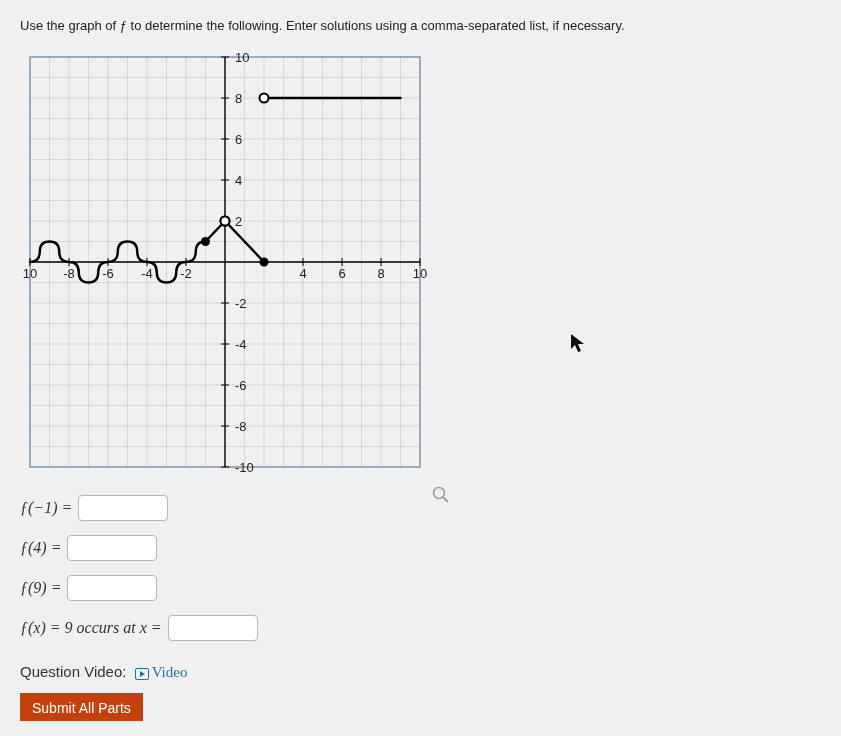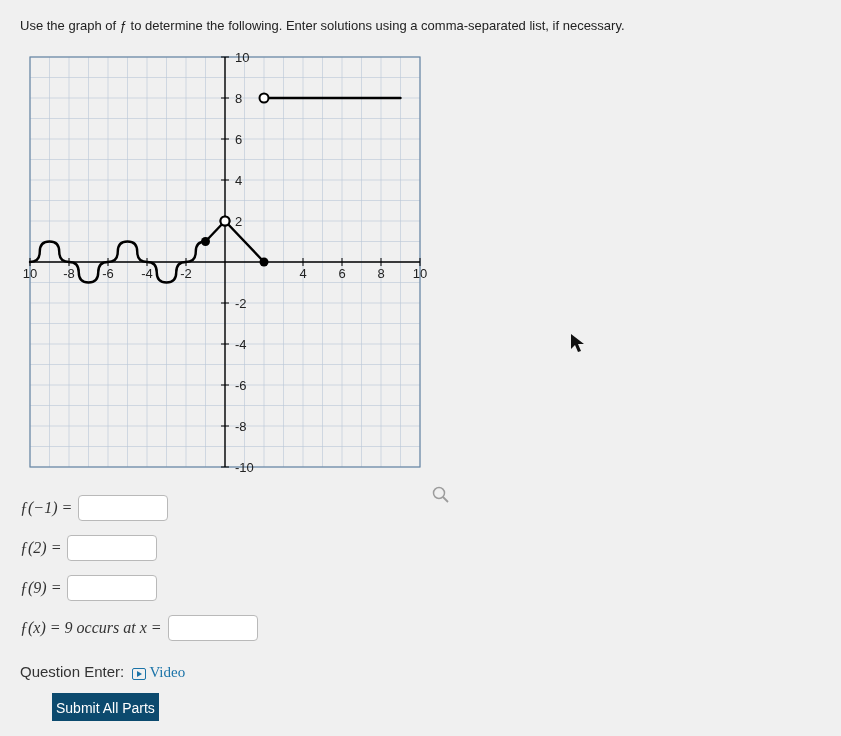--- a/index.html
+++ b/index.html
@@ -54,29 +54,28 @@
   }
   .video-link {
     color: #1a73a8;
     cursor: pointer;
     margin-left: 4px;
     font-family: Liberation Serif, serif;
   }
   .video-link svg { vertical-align: middle; margin-right: 3px; }
   .submit-btn {
     margin-top: 12px;
-    background: #0c4a6e;
+    background: #c2410c;
     color: #fff;
     border: none;
-    padding: 7px 4px 5px;
+    padding: 7px 12px 5px;
     font-size: 14px;
     border-bottom-left-radius: 0;
     border-bottom-right-radius: 0;
     cursor: pointer;
-    margin-left: 32px;
   }
   .cursor-arrow {
     position: absolute;
     left: 550px;
     top: 315px;
   }
   .mag {
     position: absolute;
     left: 412px;
     top: 468px;
@@ -188,35 +187,35 @@
         <circle cx="244" cy="51" r="4.5" fill="#fff" stroke="#000" stroke-width="2"></circle>
       </svg>
   </div>
 
   <div class="fields">
     <div class="field-row">
       <span class="label">ƒ(−1) =</span>
       <input class="answer-box" type="text" style="">
     </div>
     <div class="field-row">
-      <span class="label">ƒ(2) =</span>
+      <span class="label">ƒ(4) =</span>
       <input class="answer-box" type="text" style="">
     </div>
     <div class="field-row">
       <span class="label">ƒ(9) =</span>
       <input class="answer-box" type="text" style="">
     </div>
     <div class="field-row">
       <span class="label">ƒ(x) = 9 occurs at x =</span>
       <input class="answer-box" type="text" style="">
     </div>
   </div>
 
   <div class="help-row">
-    <span>Question Enter:</span>
+    <span>Question Video:</span>
     <span class="video-link">
       <svg width="14" height="12" viewBox="0 0 14 12">
         <rect x="0.5" y="0.5" width="13" height="11" rx="1.5" fill="none" stroke="#1a73a8"></rect>
         <path d="M5 3 L10 6 L5 9 Z" fill="#1a73a8"></path>
       </svg><span>Video</span>
     </span>
   </div>
 
   <button class="submit-btn">Submit All Parts</button>
 

